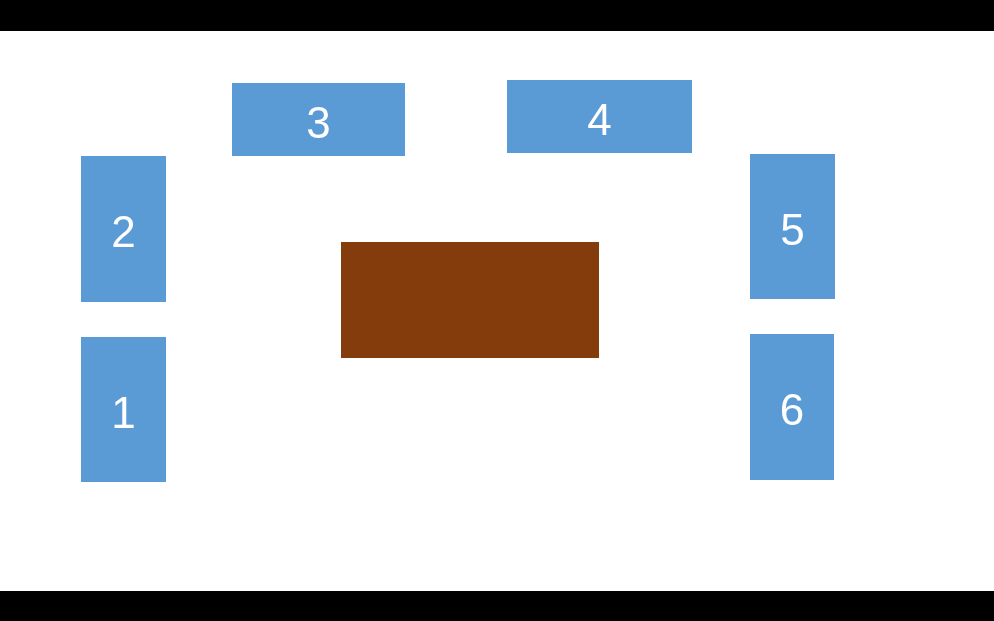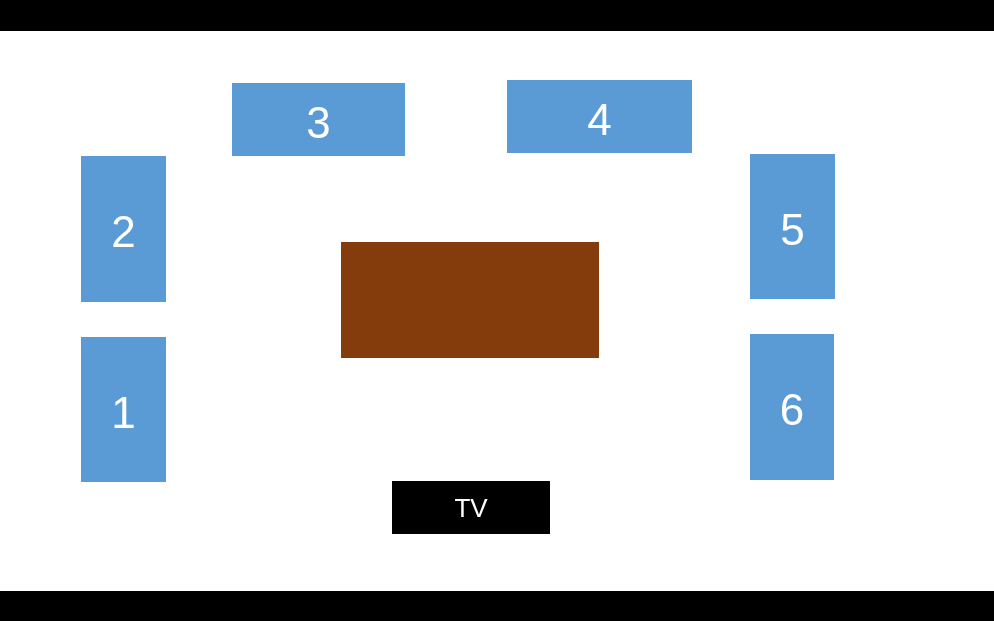--- a/index.html
+++ b/index.html
@@ -89,19 +89,16 @@
   </div>
   <div class="seat seat-5">
     <span>5</span>
   </div>
   <div class="seat seat-6">
     <span>6</span>
   </div>
 
   <div class="table"></div>
 
-  <div class="tv">
-    <span>TV</span>
-  </div>
 
   <div class="letterbox bottom"></div>
 
 </div>
 
 </body></html>

